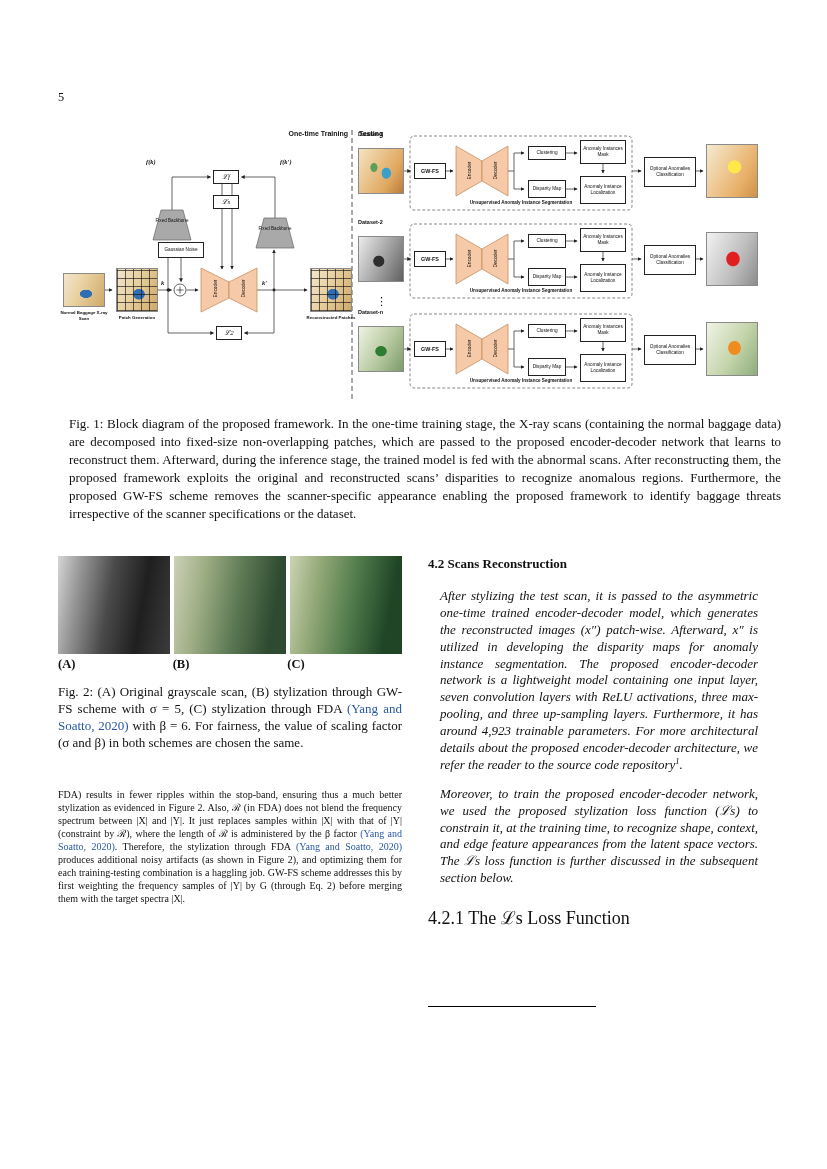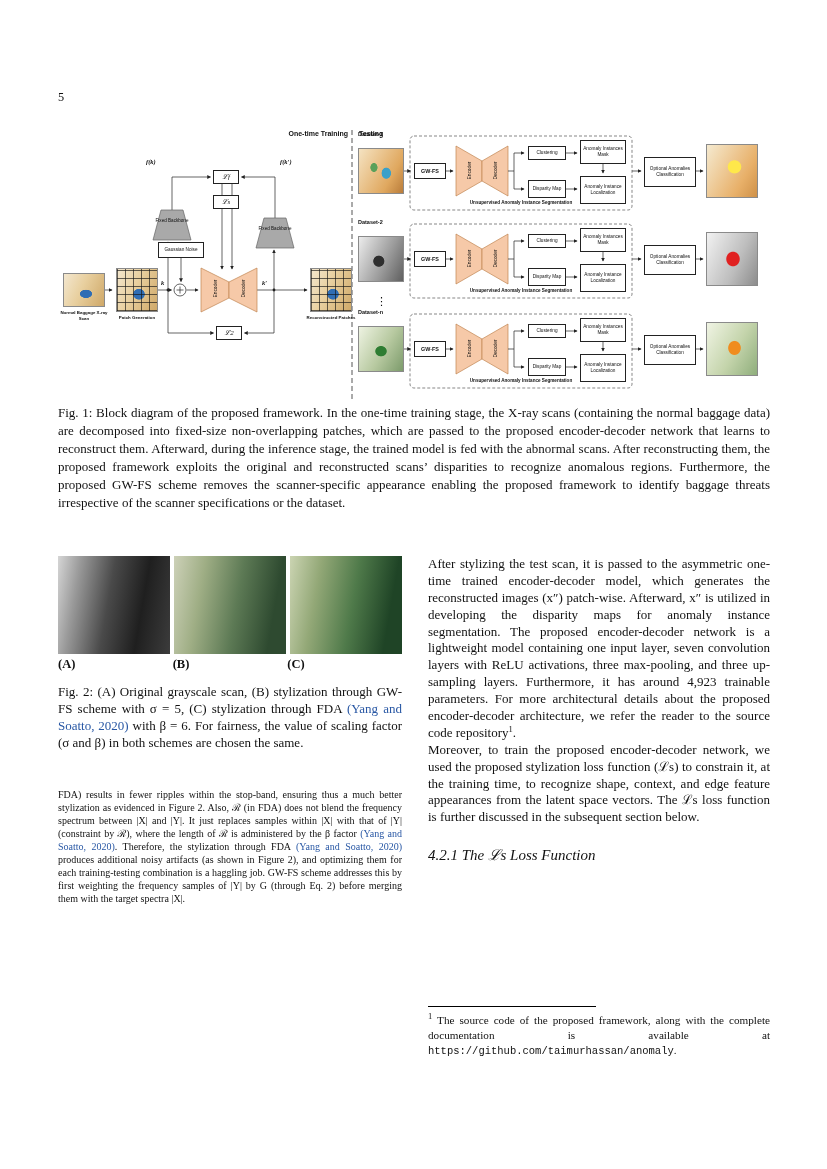--- a/index.html
+++ b/index.html
@@ -50,36 +50,36 @@
      linear-gradient(115deg,#f2f2f2,#bdbdbd 60%,#8c8c8c);}
   .t-d3{background:
      radial-gradient(closest-side at 50% 55%,#2e7d32 0 24%,rgba(0,0,0,0) 28%),
      linear-gradient(120deg,#eef3e2,#b7c9a0 55%,#7c9b6b);}
   .r-d3{background:
      radial-gradient(closest-side at 55% 48%,#f08c1e 0 26%,rgba(0,0,0,0) 30%),
      linear-gradient(120deg,#f0f4e4,#c4d4ab 55%,#8fae7c);}
   .trow{position:absolute;left:0;width:712px;height:80px;}
   
   #fig1cap{position:absolute;left:58px;top:404px;width:712px;font-size:13px;
-           line-height:1.38;text-align:justify;margin:0;}
+           line-height:1.38;text-align:justify;margin:11px;}
   #left-col{position:absolute;left:58px;top:556px;width:344px;}
   #right-col{position:absolute;left:428px;top:556px;width:342px;}
   .fig2-row{display:flex;gap:4px;}
   .fig2-panel{flex:1;height:98px;}
   .pa{background:linear-gradient(100deg,#d6d6d6 0%,#9a9a9a 18%,#4a4a4a 45%,#1f1f1f 72%,#3c3c3c 100%);}
   .pb{background:linear-gradient(100deg,#cdd1b8 0%,#9fae85 25%,#5d7a55 55%,#2e4a30 85%);}
   .pc{background:linear-gradient(100deg,#cbd4b2 0%,#93a877 25%,#4f7a4a 55%,#1f4426 85%);}
   .fig2-labels{display:flex;margin-top:3px;}
   .fig2-labels span{flex:1;font-weight:bold;font-size:12.5px;}
   .caption{margin:12px 0 0 0;font-size:13px;line-height:1.3;text-align:justify;}
   .bodytext{margin:36px 0 0 0;font-size:10px;line-height:1.3;text-align:justify;}
   .cite{color:#2857a4;}
   .rc-head{margin:0 0 16px 0;font-size:13px;font-weight:bold;}
-  .rc-p{margin:0;font-size:13px;line-height:1.3;text-align:justify;}
-  .rc-sub{margin:18px 0 15px 0;font-size:15px;font-style:italic;font-weight:normal;}
+  .rc-p{margin:12px;font-size:13px;line-height:1.3;text-align:justify;font-style:italic;}
+  .rc-sub{margin:18px 0 15px 0;font-size:18px;font-weight:normal;}
   sup{vertical-align:super;font-size:8.5px;line-height:0;}
   #footnote{position:absolute;left:428px;top:1006px;width:342px;}
   .fnrule{width:168px;border-top:1px solid #000;margin-bottom:6px;}
   .fn{font-size:11.2px;line-height:1.32;text-align:justify;}
   .mono{font-family:"Liberation Mono","DejaVu Sans Mono",monospace;font-size:10.5px;}
 </style>
 </head>
 <body>
 
 <div id="header">
@@ -219,21 +219,21 @@
   <div class="fig2-labels">
     <span>(A)</span>
     <span>(B)</span>
     <span>(C)</span>
   </div>
   <p class="caption"><span>Fig. 2: (A) Original grayscale scan, (B) stylization through GW-FS scheme with σ = 5, (C) stylization through FDA </span><span class="cite">(Yang and Soatto, 2020)</span><span> with β = 6. For fairness, the value of scaling factor (σ and β) in both schemes are chosen the same.</span></p>
   <p class="bodytext"><span>FDA) results in fewer ripples within the stop-band, ensuring thus a much better stylization as evidenced in Figure 2. Also, ℛ (in FDA) does not blend the frequency spectrum between |X| and |Y|. It just replaces samples within |X| with that of |Y| (constraint by ℛ), where the length of ℛ is administered by the β factor </span><span class="cite">(Yang and Soatto, 2020)</span><span>. Therefore, the stylization through FDA </span><span class="cite">(Yang and Soatto, 2020)</span><span> produces additional noisy artifacts (as shown in Figure 2), and optimizing them for each training-testing combination is a haggling job. GW-FS scheme addresses this by first weighting the frequency samples of |Y| by G (through Eq. 2) before merging them with the target spectra |X|.</span></p>
 </div>
 
 <div id="right-col">
+  <h2 class="rc-head">4.2 Scans Reconstruction</h2>
   <p class="rc-p"><span>After stylizing the test scan, it is passed to the asymmetric one-time trained encoder-decoder model, which generates the reconstructed images (x″) patch-wise. Afterward, x″ is utilized in developing the disparity maps for anomaly instance segmentation. The proposed encoder-decoder network is a lightweight model containing one input layer, seven convolution layers with ReLU activations, three max-pooling, and three up-sampling layers. Furthermore, it has around 4,923 trainable parameters. For more architectural details about the proposed encoder-decoder architecture, we refer the reader to the source code repository</span><sup>1</sup><span>.</span></p>
   <p class="rc-p">Moreover, to train the proposed encoder-decoder network, we used the proposed stylization loss function (ℒs) to constrain it, at the training time, to recognize shape, context, and edge feature appearances from the latent space vectors. The ℒs loss function is further discussed in the subsequent section below.</p>
   <h3 class="rc-sub">4.2.1 The ℒs Loss Function</h3>
 </div>
 
 <div id="footnote">
   <div class="fnrule"></div>
-  <div class="fn"><sup>1</sup><span> The source code of the proposed framework, along with the complete documentation is available at </span><span class="mono">https://github.com/taimurhassan/anomaly</span><span>.</span></div>
 </div>
 
 </body></html>

